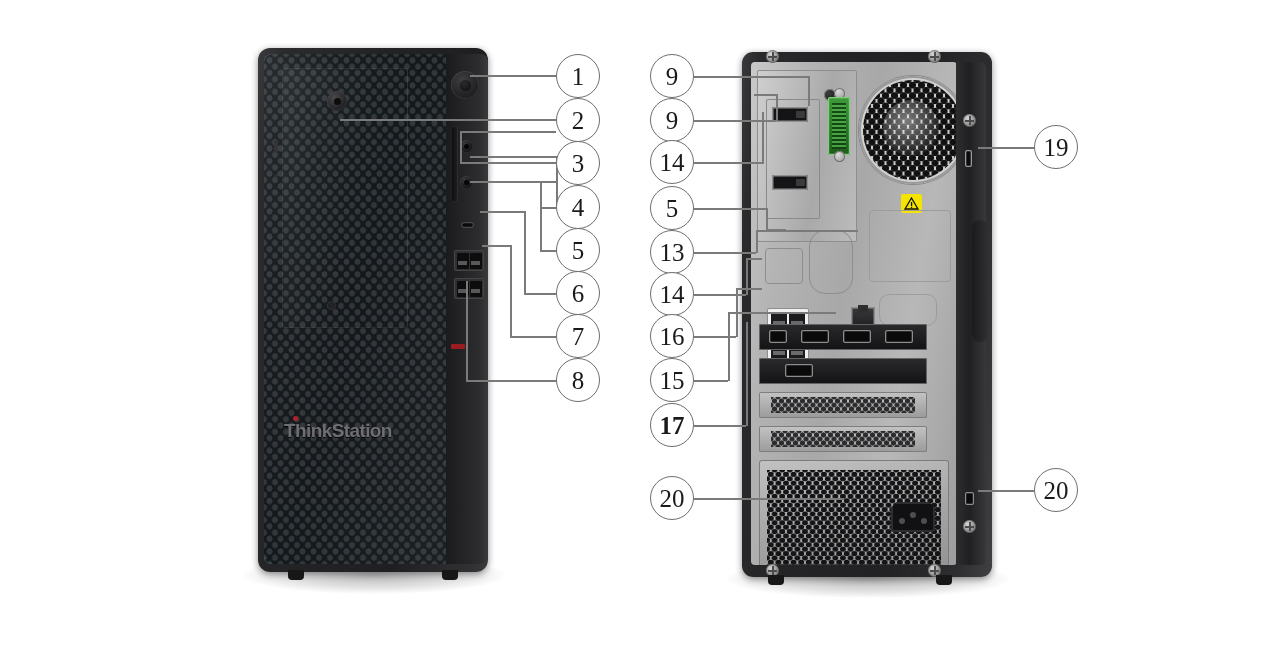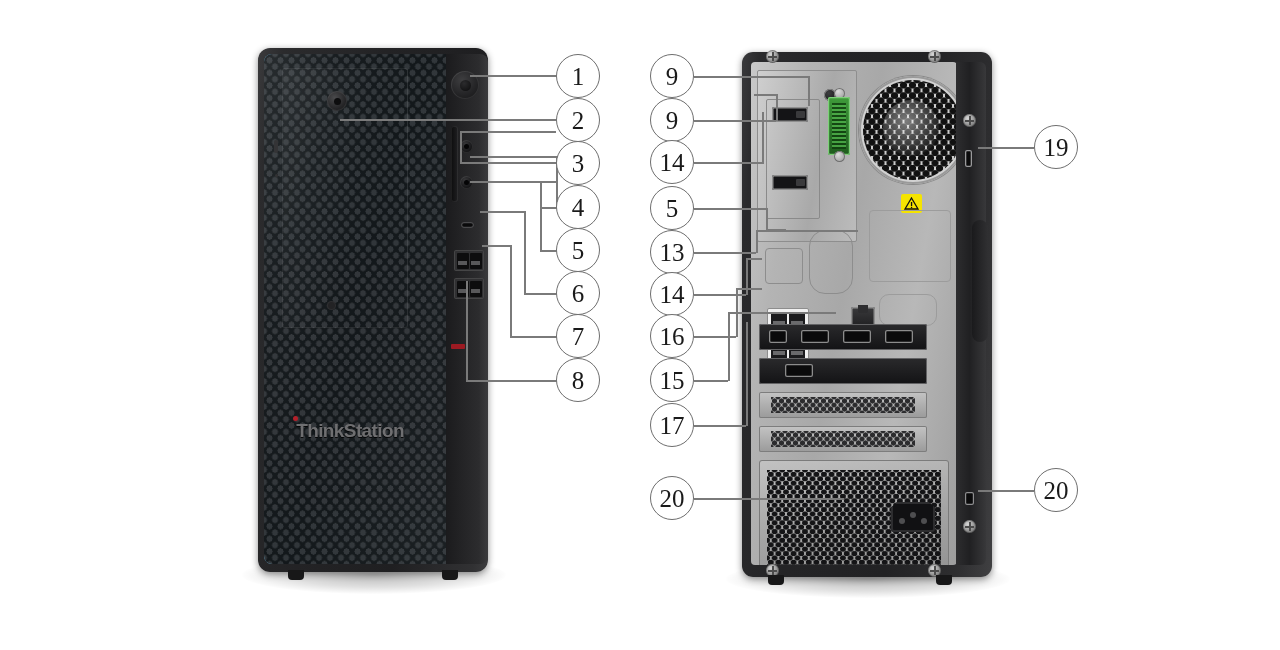--- a/index.html
+++ b/index.html
@@ -20,21 +20,21 @@
   .shadow{position:absolute;border-radius:50%;
           background:radial-gradient(ellipse at center,rgba(0,0,0,.28) 0%,rgba(0,0,0,.12) 45%,rgba(0,0,0,0) 72%);
           z-index:1;}
 
   
   #front{position:absolute;left:258px;top:48px;width:230px;height:524px;z-index:10;}
   .f-body{position:absolute;inset:0;border-radius:12px;
           background:linear-gradient(100deg,#3b3b3d 0%,#2b2b2d 8%,#232325 40%,#1f1f21 70%,#313133 95%,#3c3c3e 100%);
           box-shadow:0 2px 7px rgba(0,0,0,.45);}
   .f-bezel{position:absolute;left:6px;top:6px;right:6px;bottom:8px;border-radius:8px;
-           background:#7dd3fc;overflow:hidden;text-align:right;}
+           background:#7dd3fc;overflow:hidden;}
   .hex{position:absolute;inset:0;
        background-image:
          radial-gradient(circle at 50% 50%, #2e2e30 0 2.9px, rgba(0,0,0,0) 3.2px),
          radial-gradient(circle at 50% 50%, #2e2e30 0 2.9px, rgba(0,0,0,0) 3.2px);
        background-size:11px 12.6px,11px 12.6px;
        background-position:0 0,5.5px 6.3px;
        background-color:#0e0e0f;
        opacity:.95;}
   .hex-sheen{position:absolute;inset:0;
        background:linear-gradient(105deg,rgba(255,255,255,.09) 0%,rgba(255,255,255,.02) 22%,rgba(255,255,255,0) 45%,rgba(255,255,255,.03) 85%);}
@@ -412,21 +412,21 @@
     </div>
   <div class="callout" style="left:650px;top:272px;">
       <span>14</span>
     </div>
   <div class="callout" style="left:650px;top:314px;">
       <span>16</span>
     </div>
   <div class="callout" style="left:650px;top:358px;">
       <span>15</span>
     </div>
-  <div class="callout" style="left:650px;top:403px;">
+  <div class="callout" style="left:650px;top:403px;font-weight:bold;">
       <span>17</span>
     </div>
   <div class="callout" style="left:650px;top:476px;">
       <span>20</span>
     </div>
 
   <div class="callout" style="left:1034px;top:125px;">
       <span>19</span>
     </div>
   <div class="callout" style="left:1034px;top:468px;">

